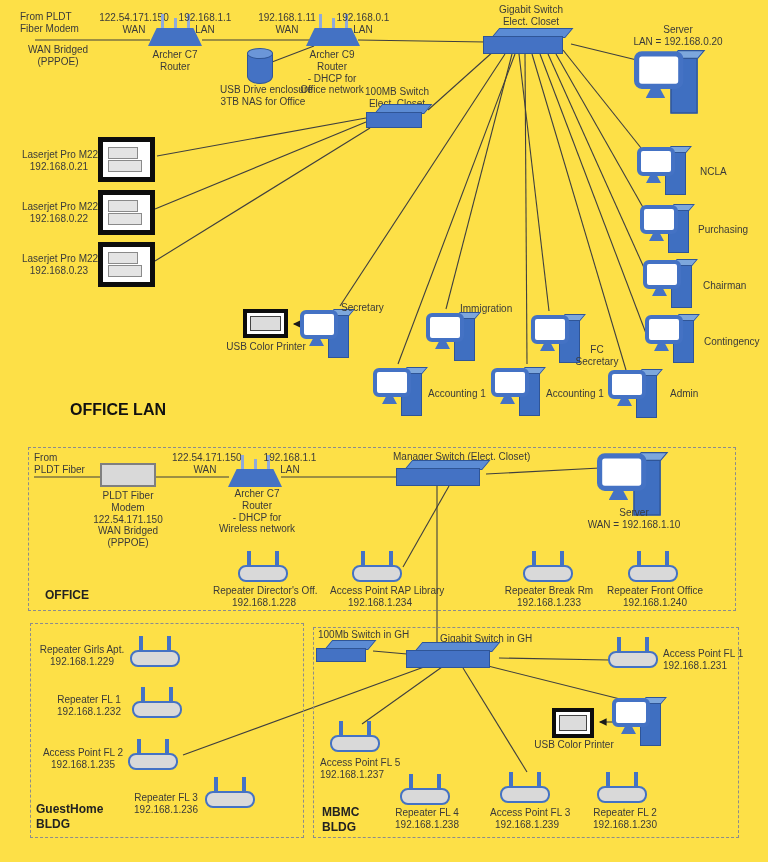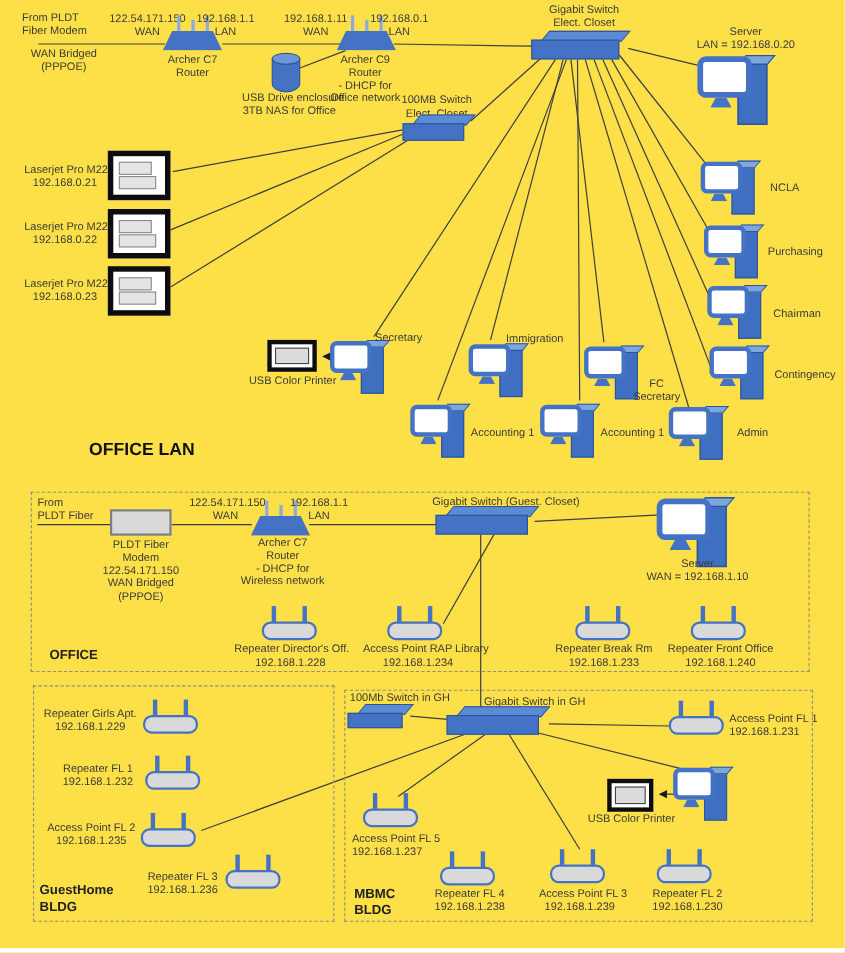--- a/index.html
+++ b/index.html
@@ -310,21 +310,21 @@
 
   <div class="pc" style="left:645px;top:311px">
     <div class="tower"></div>
       <div class="monitor"></div>
       <div class="stand"></div>
   </div>
   <div class="lbl left" style="left:704px;top:336px;width:64px">
       <span class="ln">Contingency</span>
     </div>
 
-  <div class="sec-title" style="left:81px;top:401px">OFFICE LAN</div>
+  <div class="sec-title" style="left:70px;top:401px">OFFICE LAN</div>
 
   <div class="dbox" style="left:28px;top:447px;width:706px;height:162px"></div>
 
   <div class="lbl left" style="left:34px;top:452px;width:70px">
     <span class="ln">From</span>
     <span class="ln">PLDT  Fiber</span>
   </div>
   <div class="modem" style="left:100px;top:463px;width:56px;height:24px"></div>
   <div class="lbl" style="left:88px;top:490px;width:80px">
     <span class="ln">PLDT  Fiber</span>
@@ -349,21 +349,21 @@
     <span class="ln">LAN</span>
   </div>
   <div class="lbl" style="left:215px;top:488px;width:84px">
     <span class="ln">Archer C7</span>
     <span class="ln">Router</span>
     <span class="ln">- DHCP for</span>
     <span class="ln">Wireless network</span>
   </div>
 
   <div class="lbl left" style="left:393px;top:451px;width:150px">
-    <span class="ln">Gigabit Switch (Guest. Closet)</span>
+    <span class="ln">Manager Switch (Elect. Closet)</span>
   </div>
   <div class="switch3d" style="left:396px;top:460px;width:92px;height:26px">
     <div class="topf"></div>
       <div class="front"></div>
   </div>
 
   <div class="pc big" style="left:597px;top:448px">
     <div class="tower"></div>
       <div class="monitor"></div>
       <div class="stand"></div>

